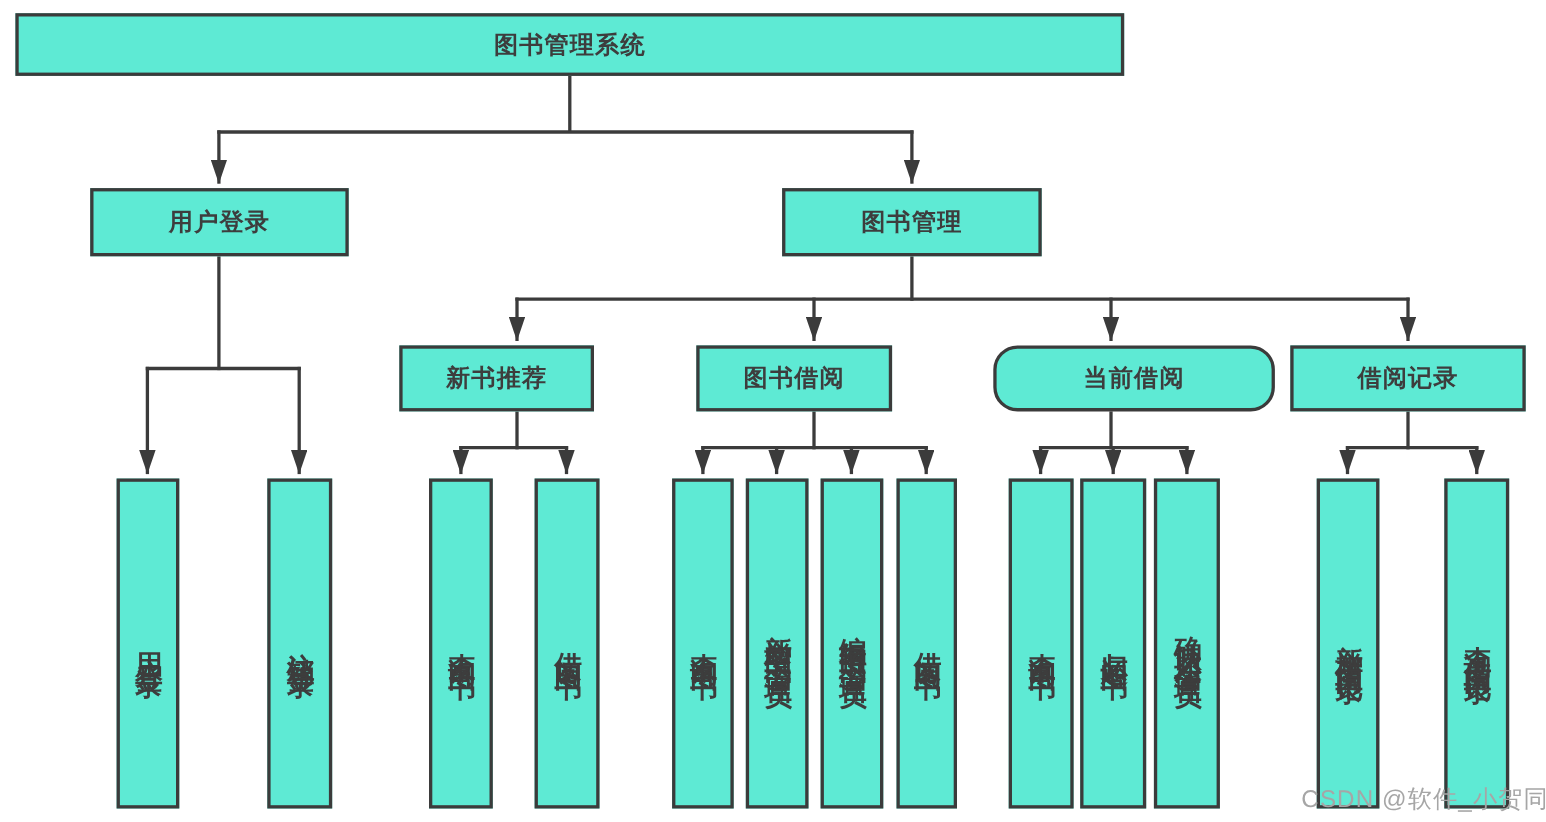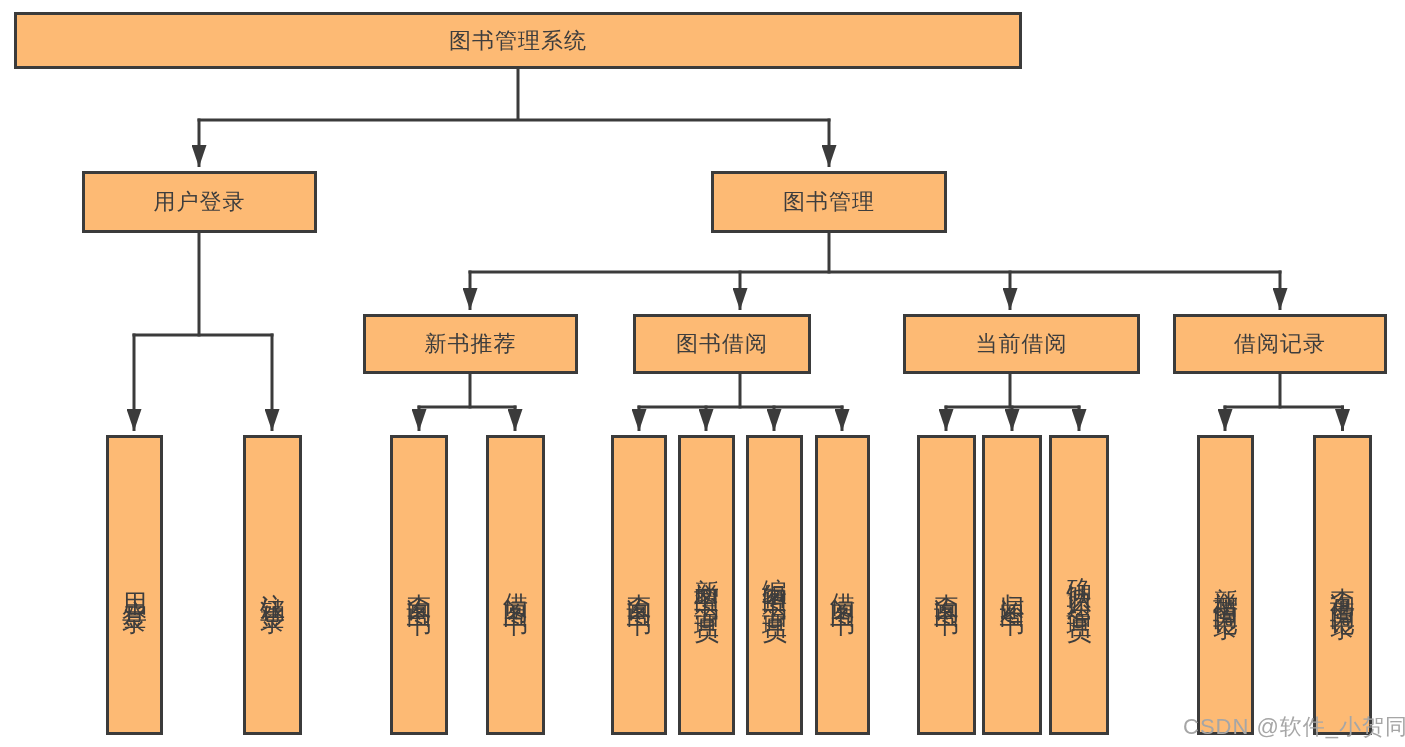--- a/index.html
+++ b/index.html
@@ -2,39 +2,39 @@
 <html><head>
 <meta charset="utf-8">
 <style>
   html,body{margin:0;padding:0;background:#ffffff;}
   #stage{
     position:relative;width:1405px;height:747px;background:#ffffff;overflow:hidden;
     font-family:"Liberation Sans","DejaVu Sans",sans-serif;color:#3d3d3d;
   }
   #edges{position:absolute;left:0;top:0;width:1405px;height:747px;}
   .box{
-    position:absolute;box-sizing:border-box;background:#fdba74;
+    position:absolute;box-sizing:border-box;background:#5eead4;
     border:3px solid #3b3b3b;display:flex;align-items:center;justify-content:center;
-    font-size:22px;letter-spacing:1px;white-space:nowrap;z-index:2;
+    font-size:22px;letter-spacing:1px;white-space:nowrap;z-index:2;font-weight:bold;
   }
   .leaf{
     top:435px;height:300px;
     writing-mode:vertical-rl;text-orientation:mixed;
     font-size:25px;letter-spacing:6px;line-height:1;white-space:normal;
   }
   
   #b-root{left:14px;top:12px;width:1008px;height:57px;}
   
   #b-user-login{left:82px;top:171px;width:235px;height:62px;}
   #b-book-mgmt{left:711px;top:171px;width:236px;height:62px;text-align:center;}
   
   .lv3{top:314px;height:60px;}
-  #b-new-book{left:363px;width:215px;}
+  #b-new-book{left:363px;width:177px;}
   #b-borrow{left:633px;width:178px;}
-  #b-current{left:903px;width:237px;}
+  #b-current{left:903px;width:256px;border-radius:22px;}
   #b-record{left:1173px;width:214px;}
   
   #f-ul1{left:106px;width:57px;}
   #f-ul2{left:243px;width:59px;}
   #f-nb1{left:390px;width:58px;}
   #f-nb2{left:486px;width:59px;}
   #f-bb1{left:611px;width:56px;}
   #f-bb2{left:678px;width:57px;}
   #f-bb3{left:746px;width:57px;}
   #f-bb4{left:815px;width:55px;}

